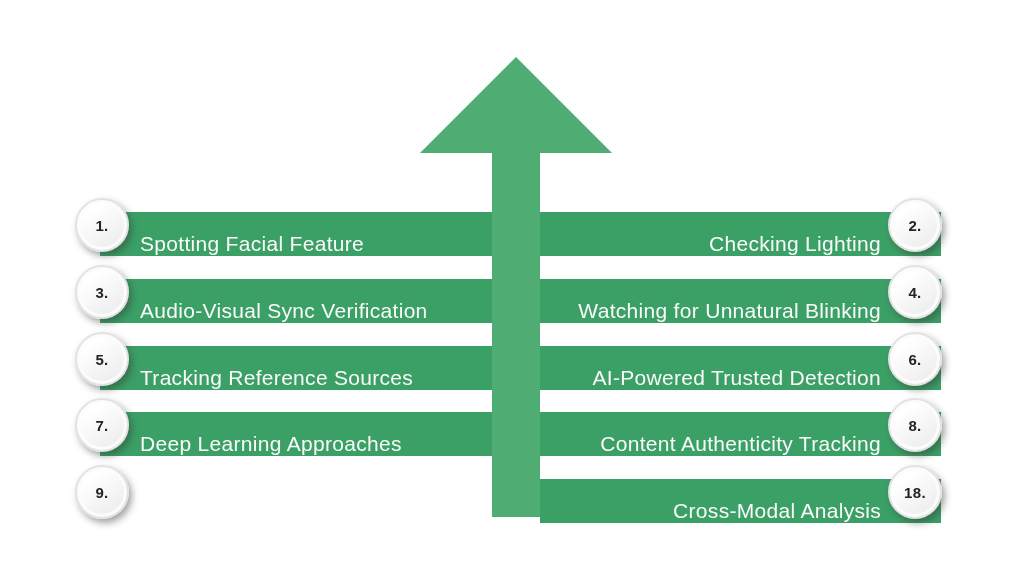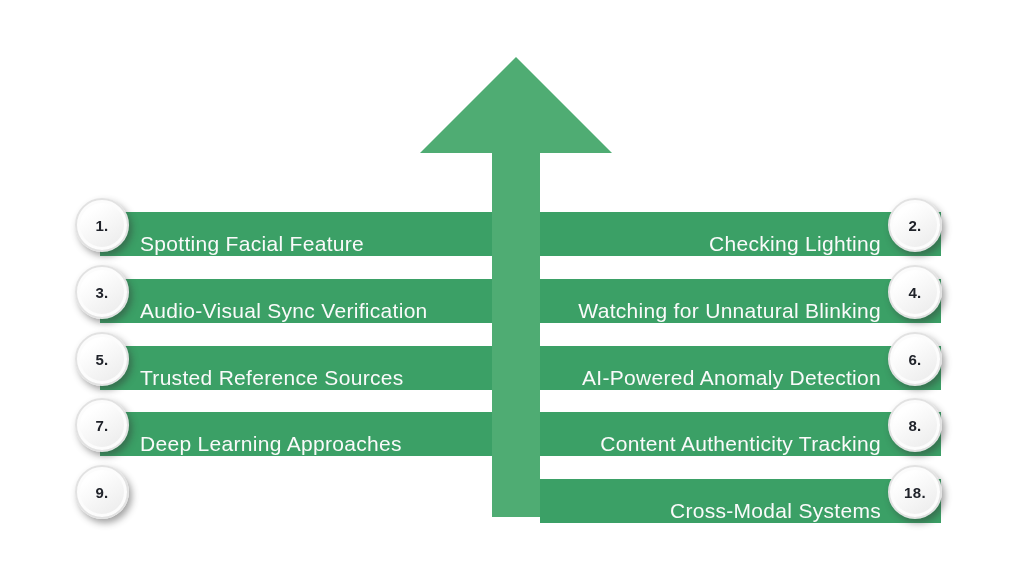--- a/index.html
+++ b/index.html
@@ -103,24 +103,24 @@
     <div class="badge badge-left">
       <span class="num">3.</span>
     </div>
     <div class="badge badge-right">
       <span class="num">4.</span>
     </div>
   </div>
 
   <div class="row" style="top:337px">
     <div class="bar bar-left">
-      <span class="label">Trusted Reference Sources</span>
+      <span class="label">Tracking Reference Sources</span>
     </div>
     <div class="bar bar-right">
-      <span class="label">AI-Powered Anomaly Detection</span>
+      <span class="label">AI-Powered Trusted Detection</span>
     </div>
     <div class="badge badge-left">
       <span class="num">5.</span>
     </div>
     <div class="badge badge-right">
       <span class="num">6.</span>
     </div>
   </div>
 
   <div class="row" style="top:403px">
@@ -133,21 +133,21 @@
     <div class="badge badge-left">
       <span class="num">7.</span>
     </div>
     <div class="badge badge-right">
       <span class="num">8.</span>
     </div>
   </div>
 
   <div class="row" style="top:470px">
     <div class="bar bar-right">
-      <span class="label">Cross-Modal Systems</span>
+      <span class="label">Cross-Modal Analysis</span>
     </div>
     <div class="badge badge-left">
       <span class="num">9.</span>
     </div>
     <div class="badge badge-right">
       <span class="num">18.</span>
     </div>
   </div>
 
 </div>

